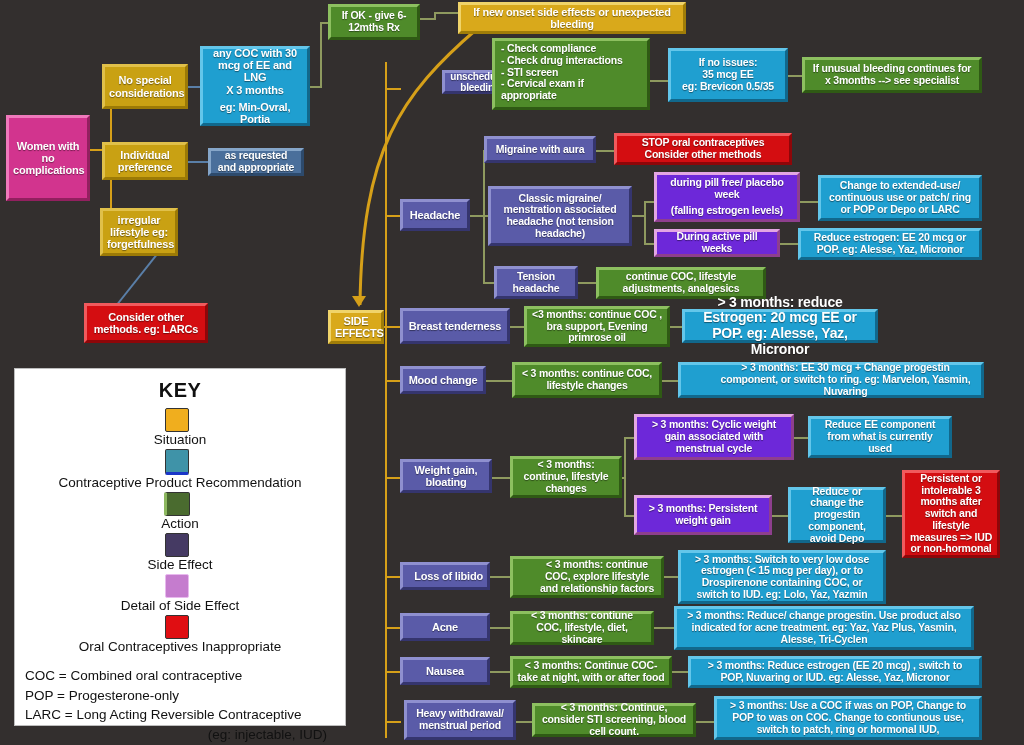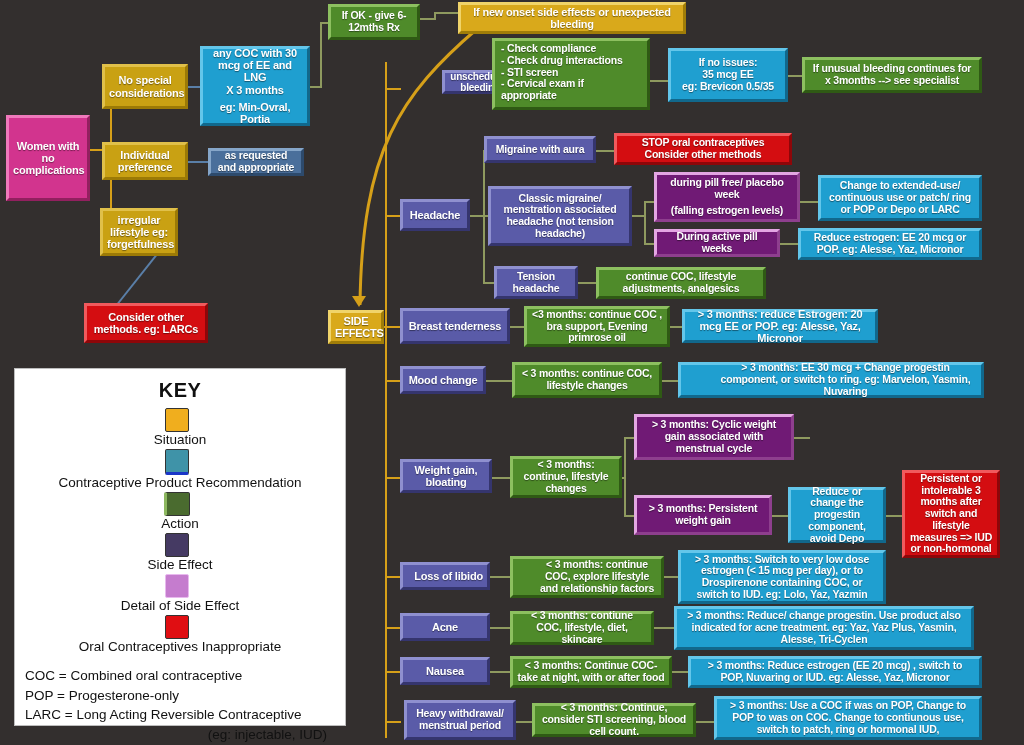--- a/index.html
+++ b/index.html
@@ -56,21 +56,21 @@
   }
   .c-action {                  
     background: #4f8b2a;
     border-color: #8dc060 #2f5a14 #2f5a14 #8dc060;
   }
   .c-sideeffect {              
     background: #5a5ba8;
     border-color: #8f90cf #35356e #35356e #8f90cf;
   }
   .c-detail {                  
-    background: #701a75;
+    background: #6d28d9;
     border-color: #e3a6e3 #8e3f8e #8e3f8e #e3a6e3;
   }
   .c-stop {                    
     background: #d40d11;
     border-color: #f05a5d #8e0609 #8e0609 #f05a5d;
   }
   .c-start {                   
     background: #d2348e;
     border-color: #ef79bb #92205f #92205f #ef79bb;
   }
@@ -335,21 +335,21 @@
   </div>
 
   <div class="node c-sideeffect" style="left:400px; top:308px; width:110px; height:36px; font-size:11px;">
     <span class="tx">Breast tenderness</span>
   </div>
 
   <div class="node c-action" style="left:524px; top:306px; width:146px; height:41px; font-size:10.5px;">
     <span class="tx">&lt;3 months: continue COC , bra support, Evening primrose oil</span>
   </div>
 
-  <div class="node c-product" style="left:682px; top:309px; width:196px; height:34px; font-size:11px;">
+  <div class="node c-product" style="left:682px; top:309px; width:196px; height:34px; font-size:14px;">
     <span class="tx">&gt; 3 months: reduce Estrogen: 20 mcg EE  or POP. eg: Alesse, Yaz, Micronor</span>
   </div>
 
   <div class="node c-sideeffect" style="left:400px; top:366px; width:86px; height:28px; font-size:11px;">
     <span class="tx">Mood change</span>
   </div>
 
   <div class="node c-action" style="left:512px; top:362px; width:150px; height:36px; font-size:10.5px;">
     <span class="tx">&lt; 3 months: continue COC, lifestyle changes</span>
   </div>
@@ -363,20 +363,23 @@
   </div>
 
   <div class="node c-action" style="left:510px; top:456px; width:112px; height:42px; font-size:10.5px;">
     <span class="tx">&lt; 3 months: continue, lifestyle changes</span>
   </div>
 
   <div class="node c-detail" style="left:634px; top:414px; width:160px; height:46px; font-size:10.5px;">
     <span class="tx">&gt; 3 months: Cyclic weight gain associated with menstrual cycle</span>
   </div>
 
+  <div class="node c-product" style="left:808px; top:416px; width:144px; height:42px; font-size:10.5px;">
+    <span class="tx">Reduce EE component from what is currently used</span>
+  </div>
 
   <div class="node c-detail" style="left:634px; top:495px; width:138px; height:40px; font-size:10.5px;">
     <span class="tx">&gt; 3 months: Persistent weight gain</span>
   </div>
 
   <div class="node c-product" style="left:788px; top:487px; width:98px; height:56px; font-size:10.5px;">
     <span class="tx">Reduce or change the progestin component, avoid Depo</span>
   </div>
 
   <div class="node c-stop" style="left:902px; top:470px; width:98px; height:88px; font-size:10.5px;">

